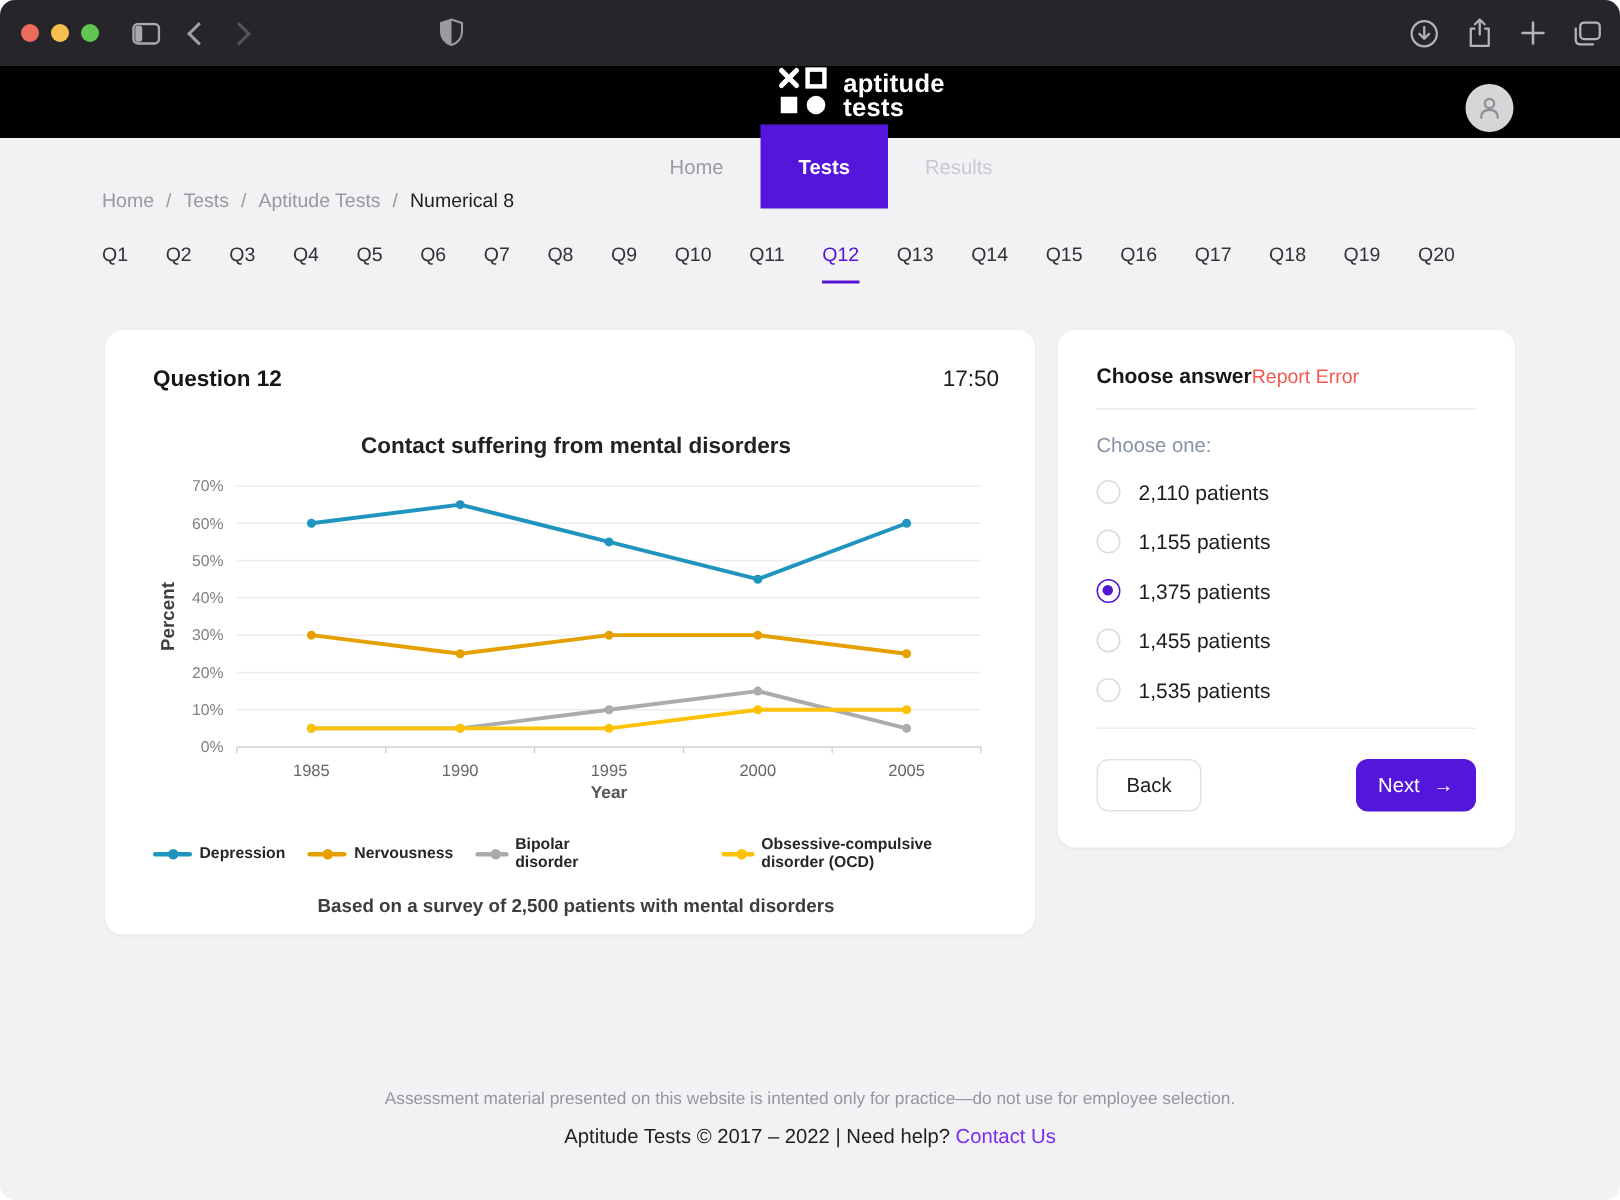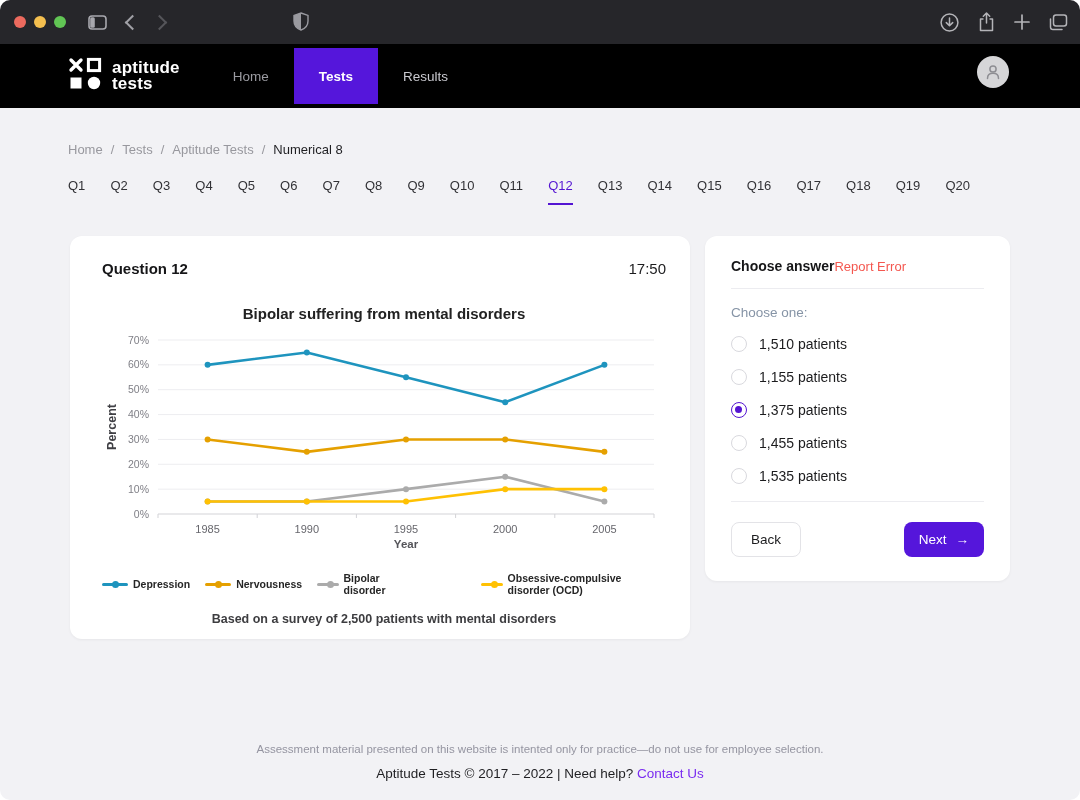--- a/index.html
+++ b/index.html
@@ -16,21 +16,21 @@
   .nav-arrows{display:flex;gap:16px;margin-left:20px;}
   .chev{width:9px;height:9px;border-left:2px solid #a0a0a6;border-bottom:2px solid #a0a0a6;transform:rotate(45deg);}
   .chev.fwd{transform:rotate(225deg);border-color:#55555a;}
   .shield{position:absolute;left:293px;top:12px;}
   .urlbar{position:absolute;left:323px;top:8px;width:435px;height:28px;background:#1c1c1f;border-radius:8px;
     display:flex;align-items:center;justify-content:center;color:#dcdcde;font-size:12.5px;}
   .urlbar .reload{position:absolute;right:9px;top:5px;}
   .chrome-right{position:absolute;right:12px;top:0;height:44px;display:flex;align-items:center;gap:19px;}
 
   
-  .siteheader{height:64px;background:#000;display:flex;align-items:center;position:relative;}
+  .siteheader{height:48px;background:#000;display:flex;align-items:center;position:relative;flex-direction:column;}
   .logo{display:flex;align-items:center;gap:10px;margin-left:68px;cursor:pointer;}
   .logotext{color:#fff;font-weight:bold;font-size:17px;line-height:16px;letter-spacing:.2px;}
   .mainnav{display:flex;align-items:center;height:56px;margin-left:28px;}
   .nav-item{height:56px;display:flex;align-items:center;padding:0 25px;font-size:13.5px;color:#9b9ba1;cursor:pointer;}
   .nav-item.light{color:#c9c9cf;}
   .nav-item.active{background:#5516db;color:#fff;font-weight:bold;}
   .avatar{position:absolute;right:71px;top:12px;width:32px;height:32px;border-radius:50%;background:#d6d6d8;
     display:flex;align-items:center;justify-content:center;cursor:pointer;}
 
   
@@ -203,21 +203,21 @@
         <div class="qtab">Q20</div>
       </div>
 
     <div class="row">
 
       <div class="card qcard">
         <div class="qcard-head">
           <span class="qtitle">Question 12</span>
           <span class="timer">17:50</span>
         </div>
-        <div class="chart-title">Bipolar suffering from mental disorders</div>
+        <div class="chart-title">Contact suffering from mental disorders</div>
         <div class="chart-wrap" id="chartwrap"><svg width="566" height="238" viewBox="0 0 566 238">
               <line x1="56" y1="186" x2="552" y2="186" stroke="#d3d3d7" stroke-width="1"></line>
               <text x="47" y="189.5" text-anchor="end" font-size="10.5" fill="#7f7f86">0%</text>
               <line x1="56" y1="161.14285714285714" x2="552" y2="161.14285714285714" stroke="#ededf0" stroke-width="1"></line>
               <text x="47" y="164.64285714285714" text-anchor="end" font-size="10.5" fill="#7f7f86">10%</text>
               <line x1="56" y1="136.28571428571428" x2="552" y2="136.28571428571428" stroke="#ededf0" stroke-width="1"></line>
               <text x="47" y="139.78571428571428" text-anchor="end" font-size="10.5" fill="#7f7f86">20%</text>
               <line x1="56" y1="111.42857142857143" x2="552" y2="111.42857142857143" stroke="#ededf0" stroke-width="1"></line>
               <text x="47" y="114.92857142857143" text-anchor="end" font-size="10.5" fill="#7f7f86">30%</text>
               <line x1="56" y1="86.57142857142857" x2="552" y2="86.57142857142857" stroke="#ededf0" stroke-width="1"></line>
@@ -298,21 +298,21 @@
       <div class="card acard">
         <div class="acard-head">
           <span class="atitle">Choose answer</span>
           <span class="report">Report Error</span>
         </div>
         <div class="adivider"></div>
         <div class="chooseone">Choose one:</div>
         <div class="options" id="options">
             <div class="option">
               <span class="radio"></span>
-              <span class="olabel">1,510 patients</span>
+              <span class="olabel">2,110 patients</span>
             </div>
             <div class="option">
               <span class="radio"></span>
               <span class="olabel">1,155 patients</span>
             </div>
             <div class="option">
               <span class="radio sel"></span>
               <span class="olabel">1,375 patients</span>
             </div>
             <div class="option">

